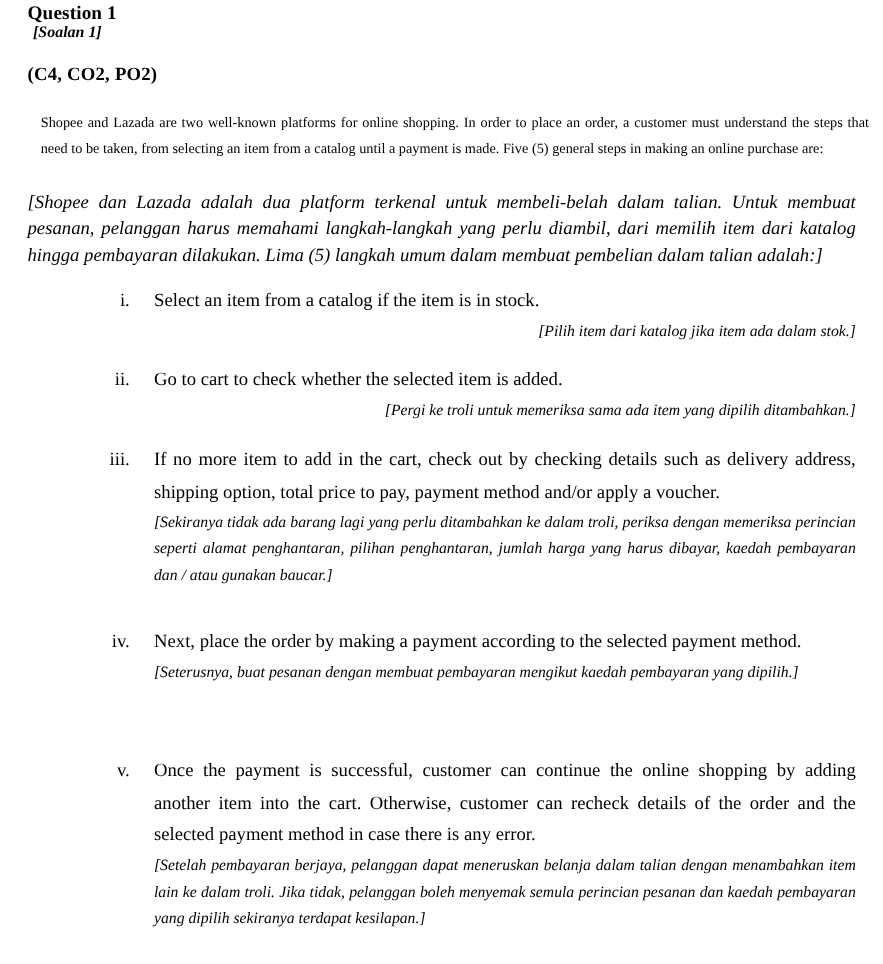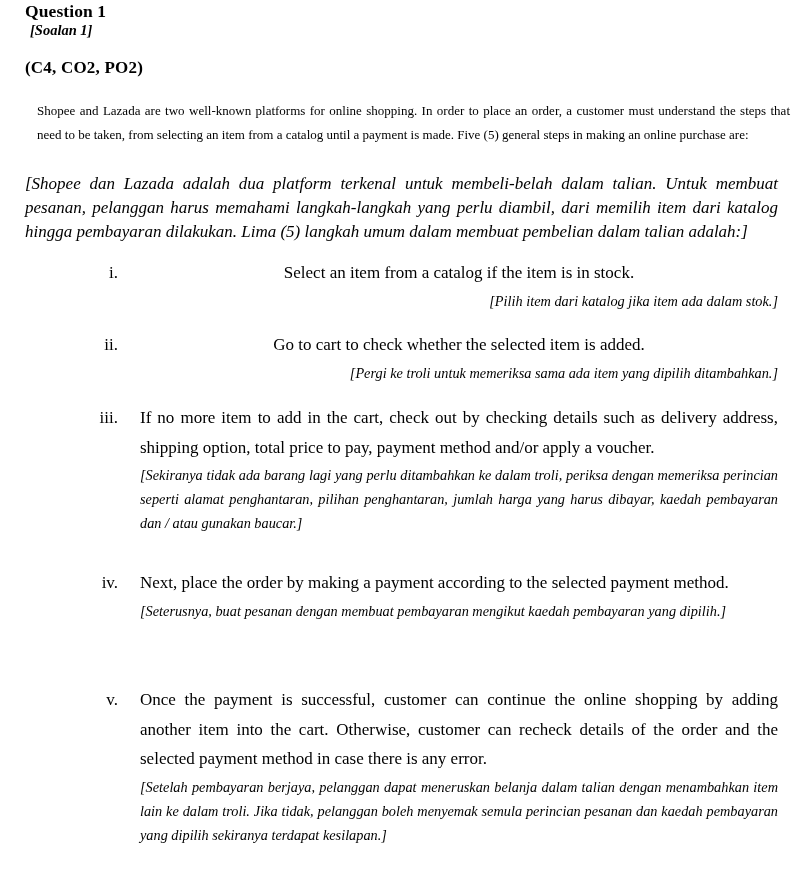--- a/index.html
+++ b/index.html
@@ -101,21 +101,21 @@
     width: 638px;
     top: 0;
   }
   .item .en {
     font-size: 17px;
     line-height: 29.5px;
     text-align: justify;
     text-justify: inter-word;
   }
   .item .en.nojust {
-    text-align: center;
+    text-align: left;
   }
   .item .my {
     font-size: 14.3px;
     font-style: italic;
     line-height: 24px;
     text-align: justify;
     text-justify: inter-word;
     margin-top: 1px;
   }
   .item .my.nojust {

